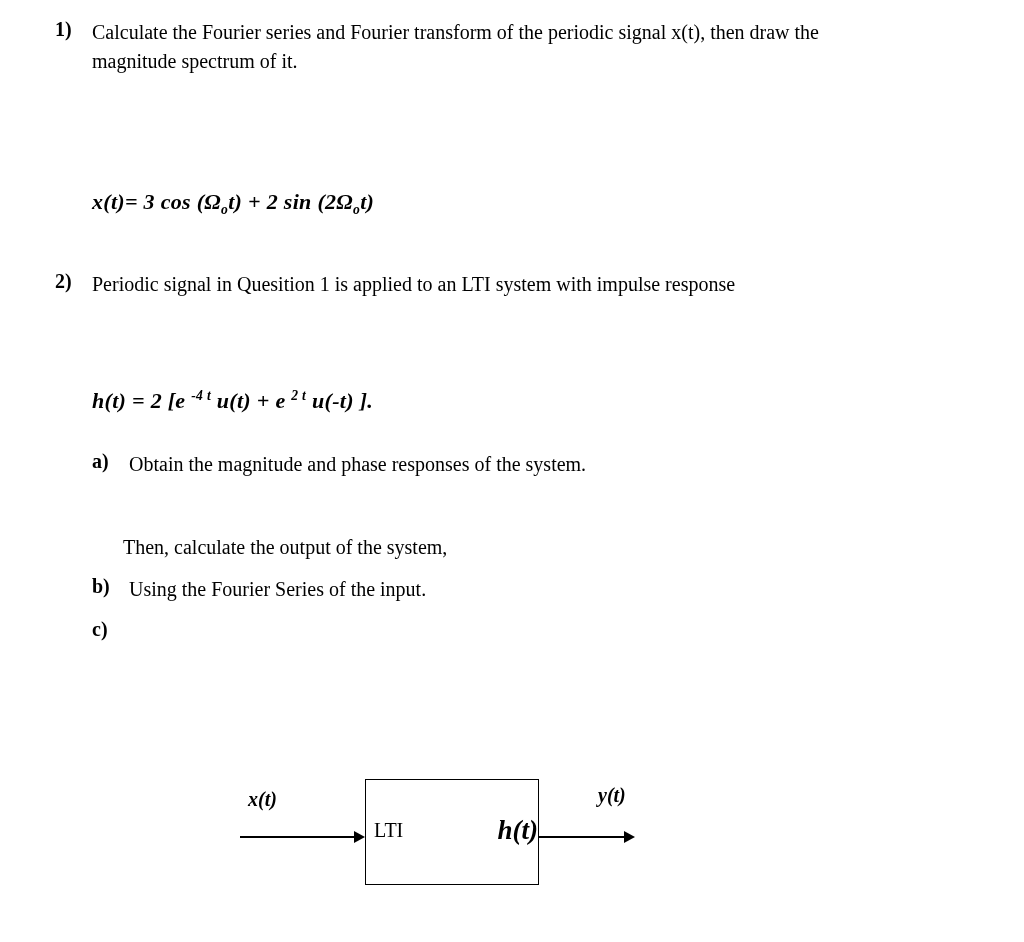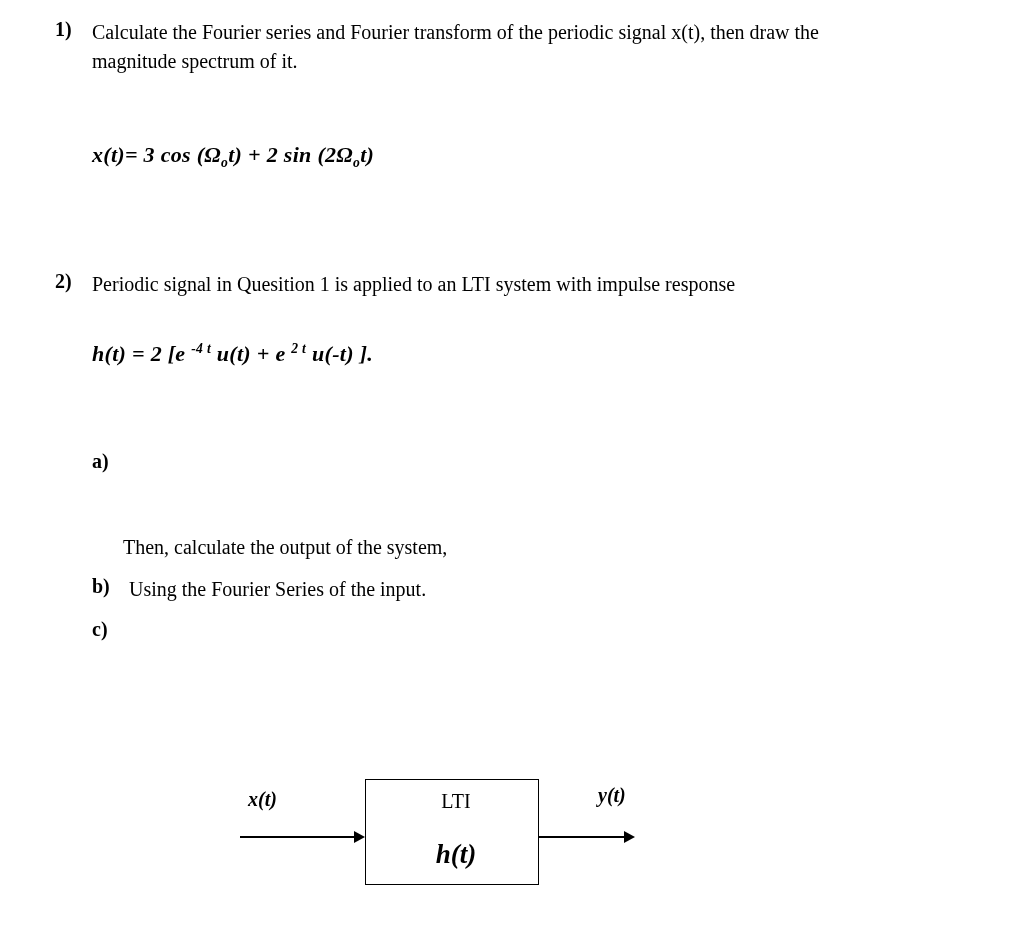--- a/index.html
+++ b/index.html
@@ -31,38 +31,39 @@
   .plain-line {
     position: absolute;
     line-height: 1.45;
   }
   .equation {
     position: absolute;
     font-weight: bold;
     font-style: italic;
     font-size: 22px;
     letter-spacing: 0.3px;
+    margin-top: 47px;
   }
   .equation sub {
     font-size: 0.62em;
   }
   .equation sup {
     font-size: 0.62em;
   }
   
   .lti-box {
     position: absolute;
     left: 365px;
     top: 779px;
     width: 174px;
     height: 106px;
     border: 1.5px solid #000000;
     box-sizing: border-box;
     display: flex;
-    flex-direction: column;
+    flex-direction: row;
     justify-content: space-between;
     align-items: center;
     padding: 10px 0 14px 8px;
   }
   .lti-title {
     font-size: 20px;
   }
   .lti-impulse {
     font-size: 27px;
     font-weight: bold;
@@ -104,20 +105,21 @@
   <span class="num">2)</span>
   <div class="txt" style="width:840px;">Periodic signal in Quesition 1 is applied to an LTI system with impulse response</div>
 </div>
 
 <div class="equation" style="left:92px; top:341px;">
   <span>h(t) = 2 [e </span><sup>-4 t</sup><span> u(t) + e </span><sup>2 t</sup><span> u(-t) ].</span>
 </div>
 
 <div class="item" style="left:92px; top:450px; width:800px;">
   <span class="num">a)</span>
+  <div class="txt">Obtain the magnitude and phase responses of the system.</div>
 </div>
 
 <div class="plain-line" style="left:92px; top:533px;margin-left:31px;">Then, calculate the output of the system,</div>
 
 <div class="item" style="left:92px; top:575px; width:800px;">
   <span class="num">b)</span>
   <div class="txt">Using the Fourier Series of the input.</div>
 </div>
 
 <div class="item" style="left:92px; top:618px; width:800px;">

